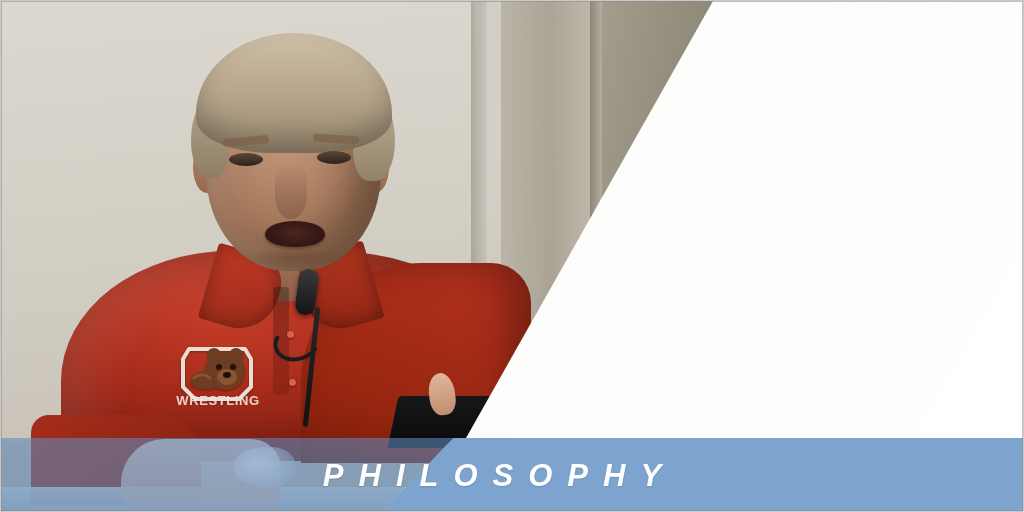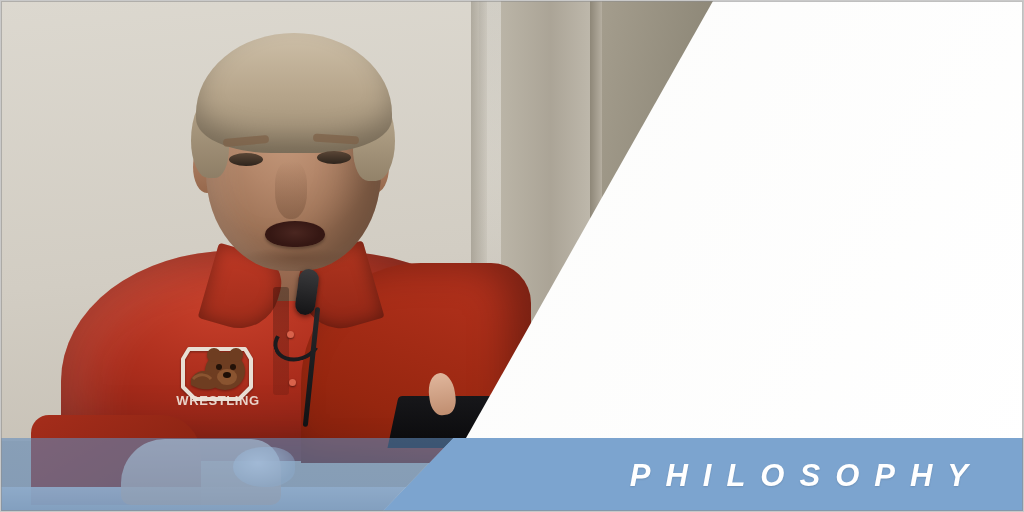--- a/index.html
+++ b/index.html
@@ -271,21 +271,21 @@
   }
   .banner-ghost {
     position:absolute;
     left:0; top:437px; width:1024px; height:75px;
     background:rgba(96,140,190,0.58);
     clip-path: polygon(0 0, 452px 0, 380px 75px, 0 75px);
   }
   .banner-text {
     position:absolute;
     left:0; top:437px; width:1024px; height:75px;
-    display:flex; align-items:center; justify-content:flex-end;
+    display:flex; align-items:center; justify-content:center;
     padding-right:42px;
   }
   .banner-text span {
     font-family:"Liberation Sans", sans-serif;
     font-weight:700; font-style:italic;
     font-size:31px;
     letter-spacing:15px;
     color:#ffffff;
     text-indent:15px;
     text-shadow:0 1px 2px rgba(0,0,0,.12);

